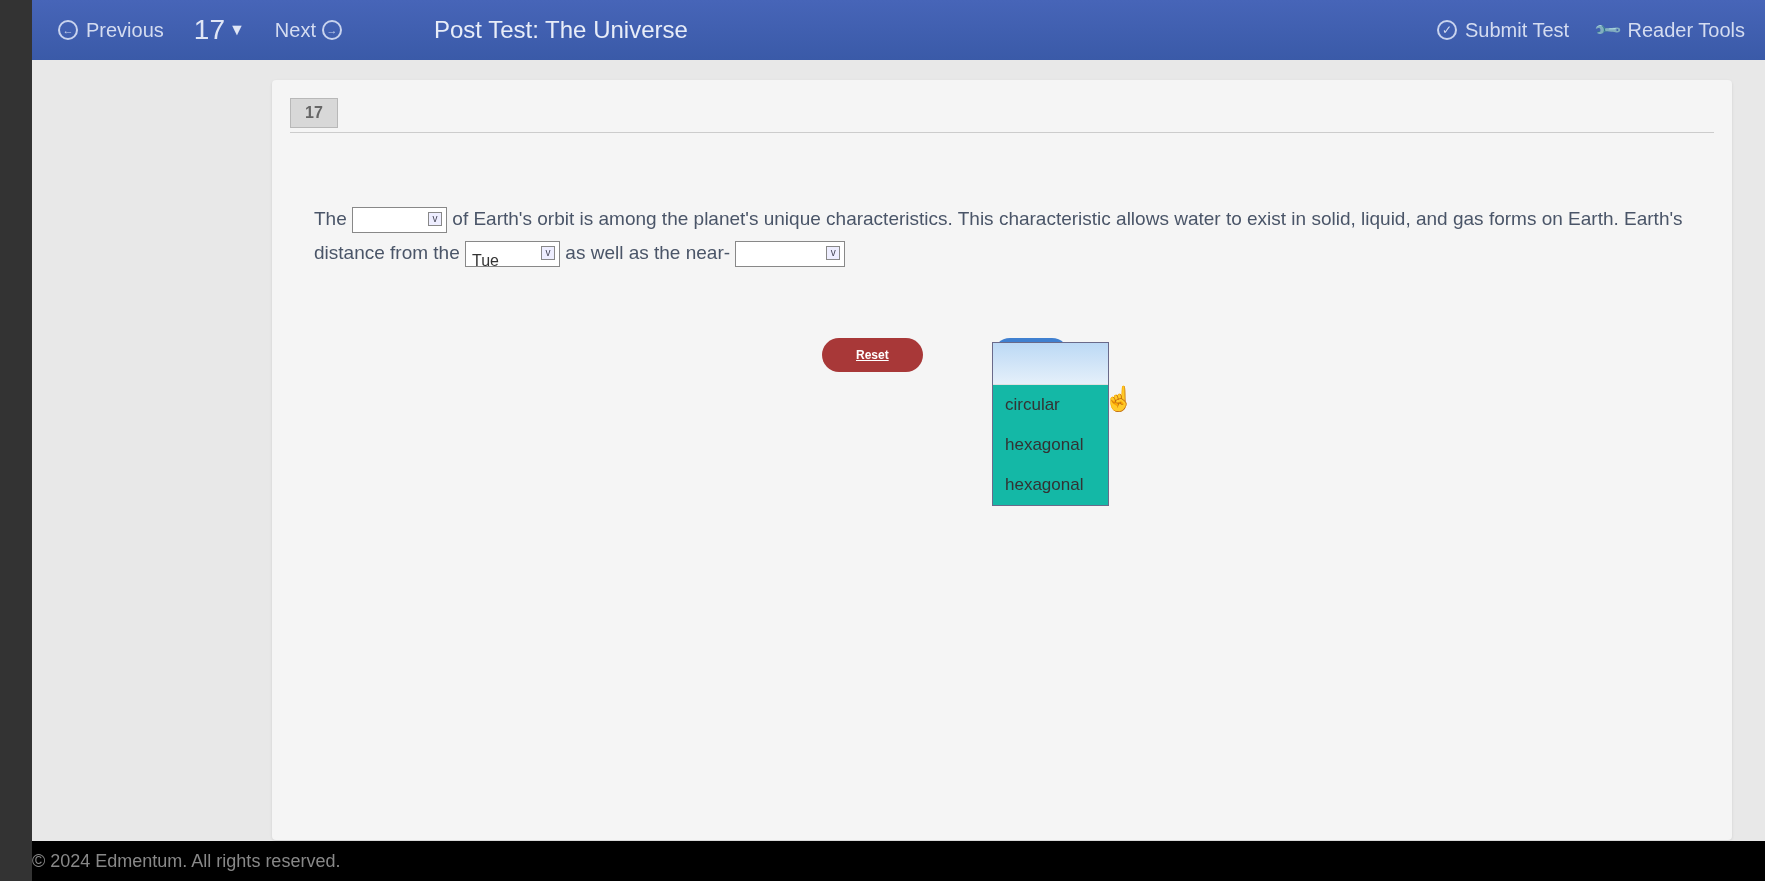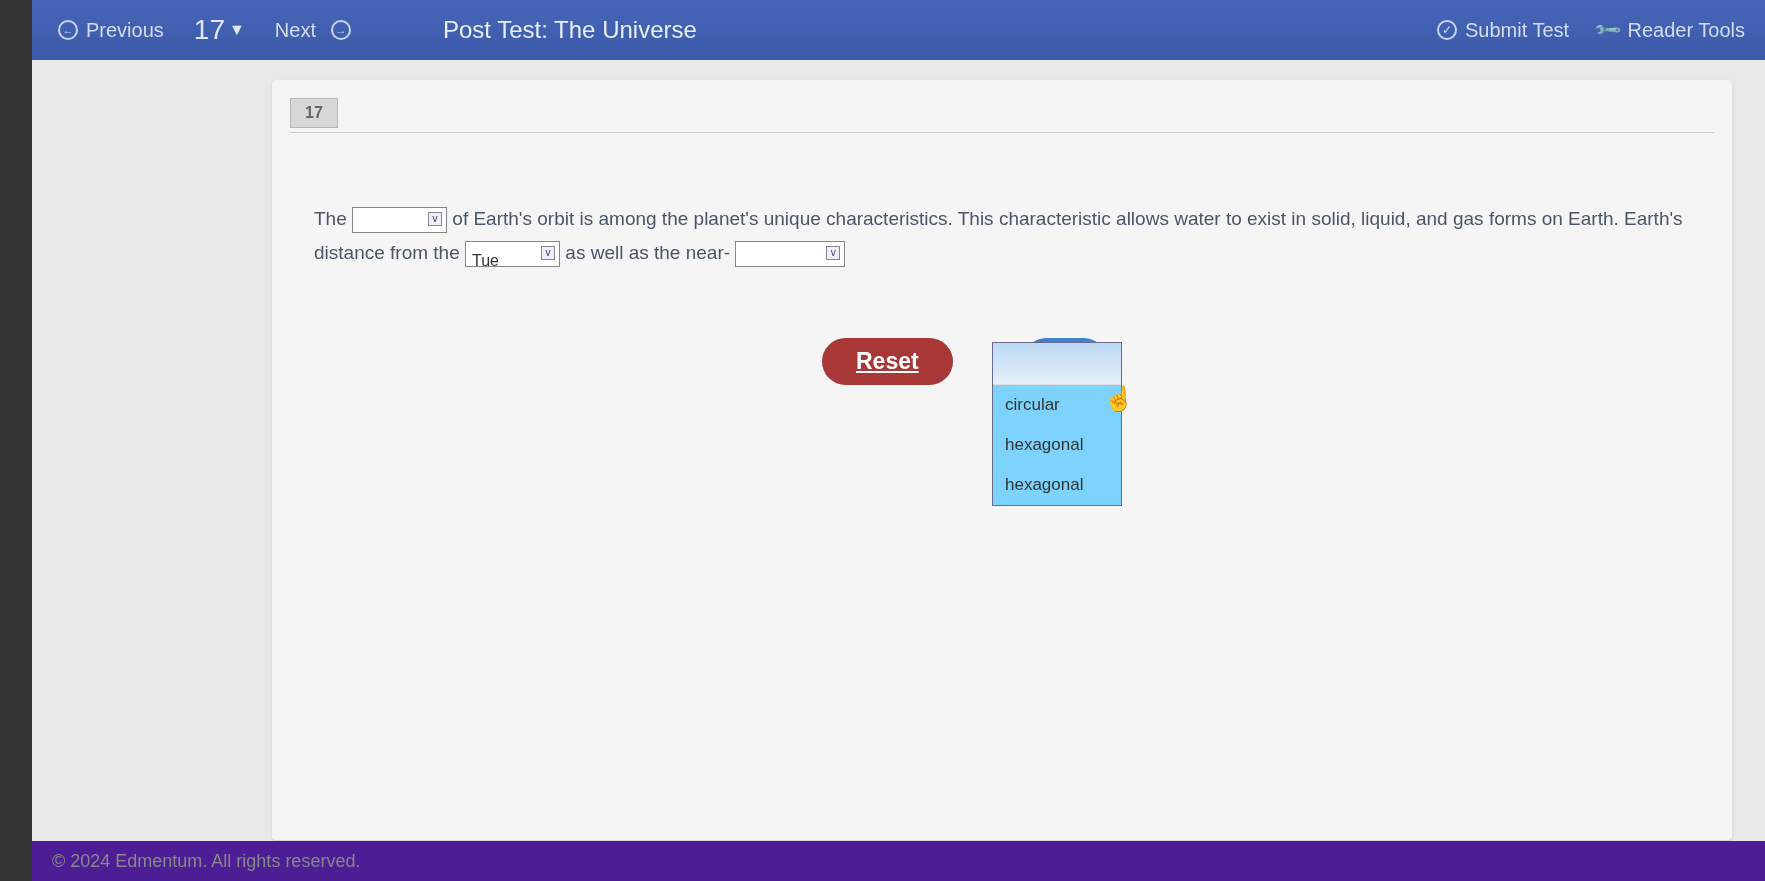--- a/index.html
+++ b/index.html
@@ -196,38 +196,38 @@
       top: 258px;
       left: 550px;
       display: flex;
       gap: 70px;
       align-items: center;
     }
     .pill-btn {
       border: none;
       border-radius: 24px;
       padding: 10px 34px;
-      font-size: 23px;
+      font-size: 12px;
       font-weight: bold;
       color: #fff;
       cursor: pointer;
       text-decoration: underline;
     }
     .reset-btn {
       background: #a83838;
     }
     .next-btn {
       background: #4080d0;
     }
     .dropdown-open {
       position: absolute;
       top: 262px;
       left: 720px;
-      width: 130px;
-      background: #7dd3fc;
+      width: 117px;
+      background: #14b8a6;
       border: 1px solid #6a6a8a;
       z-index: 100;
     }
     .dd-blank {
       height: 42px;
       background: linear-gradient(to bottom, #bcd9f5, #e5f0fa);
       border-bottom: 1px solid #e0e0e0;
     }
     .dd-opt {
       padding: 10px 12px;
@@ -245,42 +245,41 @@
       transform: translate(-2px, -2px);
     }
     .footer {
       position: absolute;
       left: 32px;
       right: 0;
       bottom: 0;
       height: 40px;
       display: flex;
       align-items: center;
-      padding-left: 20px;
       color: #888;
       font-size: 18px;
-      background: #4c1d95;
+      background: #000000;
     }
   </style>
 </head>
 <body>
 
 <div class="left-bar"></div>
 
 <div class="header">
   <div class="hdr-item">
     <span class="icon-circle">←</span>
     <span style="margin-left:2px;">Previous</span>
   </div>
   <div class="q-indicator">
     <span>17</span>
     <span class="chev-down-sm">▼</span>
   </div>
   <div class="hdr-item">
-    <span style="margin-right:9px;">Next</span>
+    <span style="margin-right:0;">Next</span>
     <span class="icon-circle">→</span>
   </div>
   <div class="test-title">Post Test: The Universe</div>
   <div class="hdr-right">
     <div class="submit-btn">
       <span class="check-ic">✓</span>
       <span>Submit Test</span>
     </div>
     <div class="tools-btn">
       <span class="wrench-ic">🔧</span>

